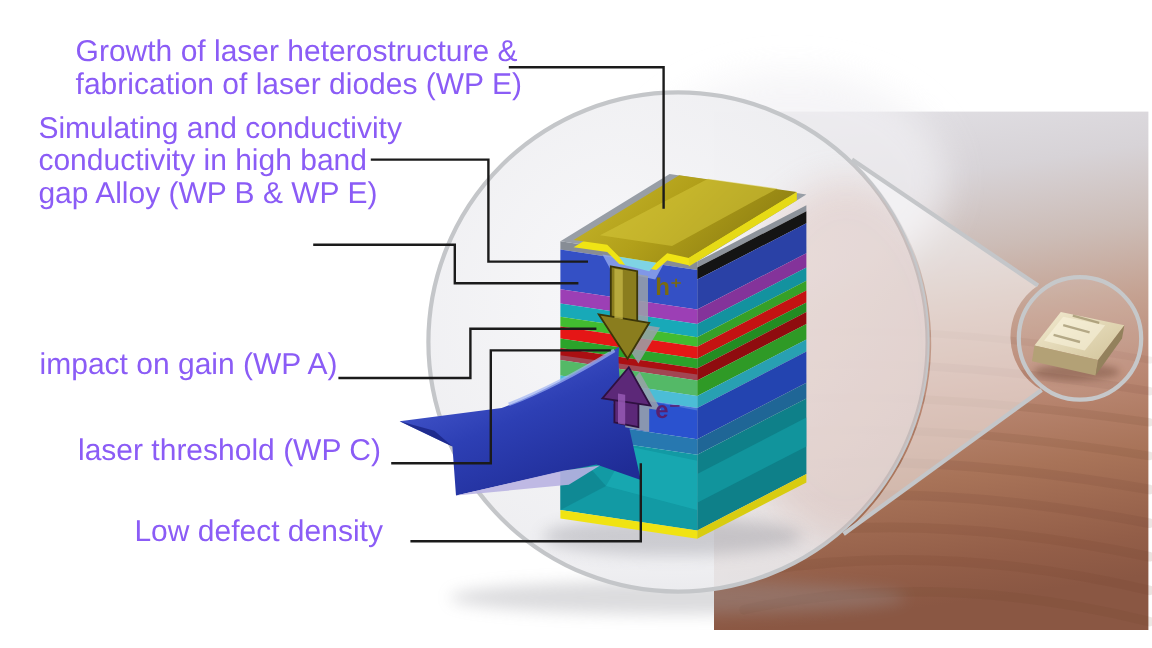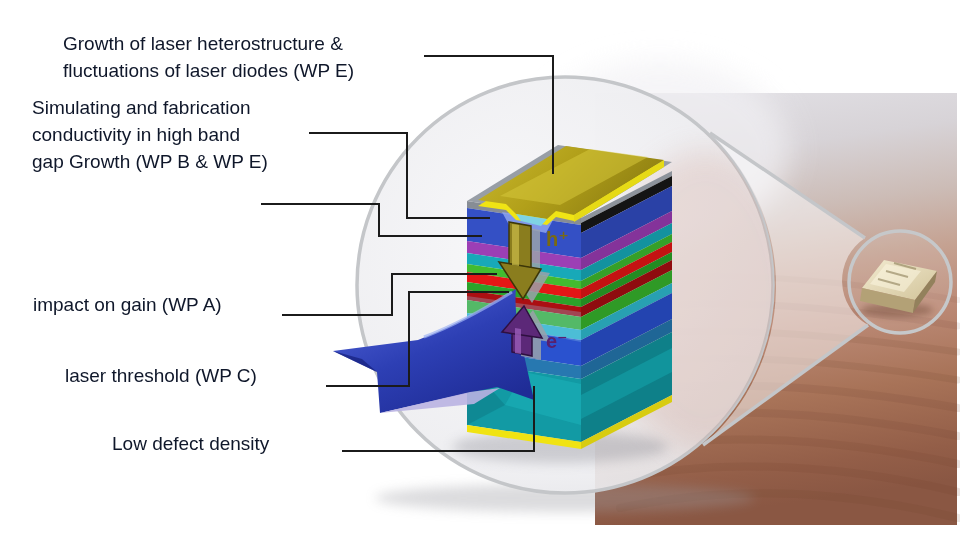--- a/index.html
+++ b/index.html
@@ -1,19 +1,19 @@
 <!DOCTYPE html>
 <html><head>
 <meta charset="utf-8">
 <style>
   html,body{margin:0;padding:0;background:#ffffff;}
   #stage{position:relative;width:960px;height:540px;overflow:hidden;background:#ffffff;
          font-family:"Liberation Sans","DejaVu Sans",sans-serif;}
   #art{position:absolute;left:0;top:0;width:960px;height:540px;}
-  .label{position:absolute;color:#0f172a;font-size:19px;line-height:27px;white-space:nowrap;}
+  .label{position:absolute;color:#8b5cf6;font-size:25px;line-height:27px;white-space:nowrap;}
   .label .b{font-weight:400;}
 </style>
 </head>
 <body>
 <div id="stage">
 
 <svg id="art" viewBox="0 0 960 540">
   <defs>
     <linearGradient id="photoGrad" x1="0" y1="0" x2="0.12" y2="1">
       <stop offset="0" stop-color="#e3e2e7"></stop>
@@ -189,26 +189,26 @@
     <path d="M310,133 L407,133 L407,218 L489,218"></path>
     <path d="M262,204 L379,204 L379,236 L481,236"></path>
     <path d="M283,315 L392,315 L392,274 L496,274"></path>
     <path d="M327,386 L409,386 L409,292 L508,292"></path>
     <path d="M343,451 L534,451 L534,387"></path>
   </g>
 </svg>
 
 <div class="label" style="left:63px;top:30px">
   <div><span>Growth of laser heterostructure &amp;</span><span class="b"></span></div>
-  <div><span>fluctuations of laser diodes </span><span class="b">(WP E)</span></div>
+  <div><span>fabrication of laser diodes </span><span class="b">(WP E)</span></div>
 </div>
 <div class="label" style="left:32px;top:94px">
-  <div><span>Simulating and fabrication</span><span class="b"></span></div>
+  <div><span>Simulating and conductivity</span><span class="b"></span></div>
   <div><span>conductivity in high band</span><span class="b"></span></div>
-  <div><span>gap Growth </span><span class="b">(WP B &amp; WP E)</span></div>
+  <div><span>gap Alloy </span><span class="b">(WP B &amp; WP E)</span></div>
 </div>
 <div class="label" style="left:33px;top:291px">
   <div><span>impact on gain </span><span class="b">(WP A)</span></div>
 </div>
 <div class="label" style="left:65px;top:362px">
   <div><span>laser threshold </span><span class="b">(WP C)</span></div>
 </div>
 <div class="label" style="left:112px;top:430px">
   <div><span>Low defect density</span><span class="b"></span></div>
 </div>

